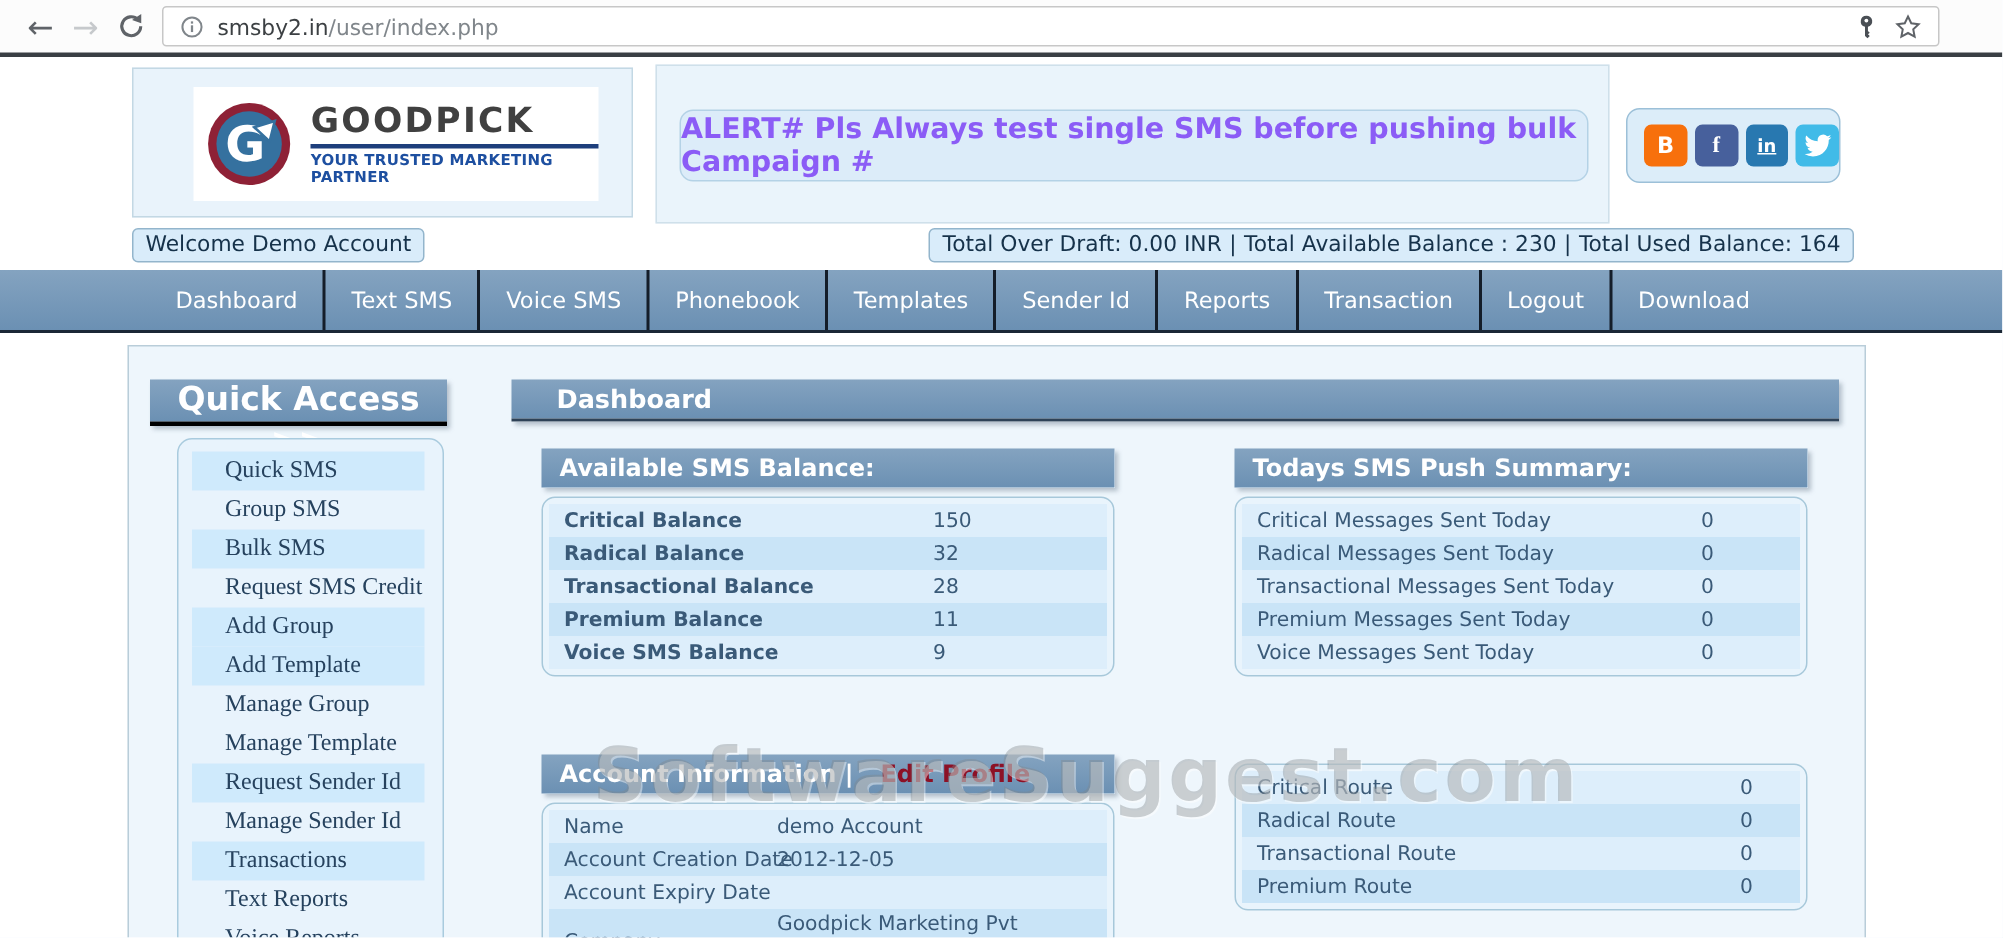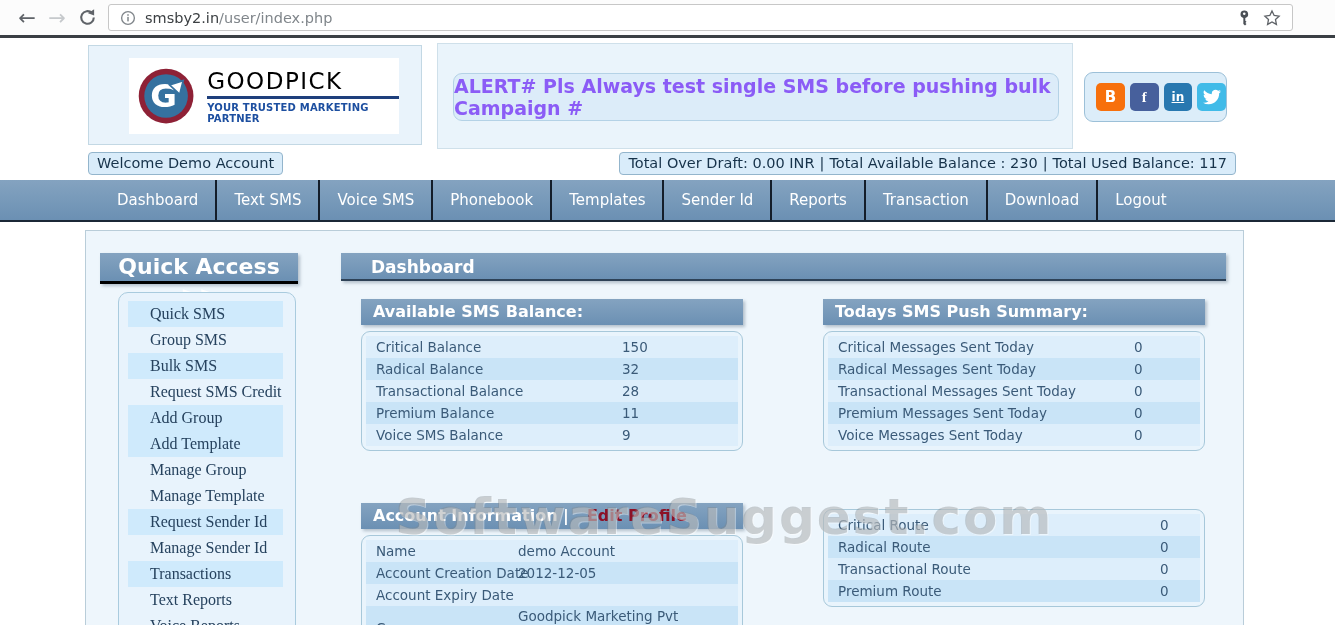--- a/index.html
+++ b/index.html
@@ -16,21 +16,21 @@
   .url-host{color:#3c4043;font-size:14.5px;}
   .url-path{color:#80868b;font-size:14.5px;}
   .urlspacer{flex:1;}
   .icn{display:inline-flex;align-items:center;justify-content:center;}
 
   
   .logo-panel{position:absolute;left:88px;top:45px;width:334px;height:100px;background:#e9f3fb;border:1px solid #c3d8e4;box-sizing:border-box;}
   .logo-white{position:absolute;left:40px;top:12px;width:270px;height:76px;background:#fff;display:flex;align-items:center;}
   .logo-circle{margin-left:8px;width:66px;height:66px;}
   .logo-text{margin-left:12px;display:flex;flex-direction:column;}
-  .brand{color:#000000;font-size:23px;font-weight:normal;letter-spacing:1.5px;line-height:24px;}
+  .brand{color:#404040;font-size:23px;font-weight:bold;letter-spacing:1.5px;line-height:24px;}
   .brand-rule{height:3px;background:#1e3f7c;margin:3px 0 3px 0;}
   .tagline{color:#1d4fa0;font-size:10px;font-weight:bold;letter-spacing:.2px;}
 
   .alert-panel{position:absolute;left:437px;top:43px;width:636px;height:106px;background:#eaf4fb;border:1px solid #cfe0ea;box-sizing:border-box;}
   .alert-pill{position:absolute;left:15px;top:29px;width:604px;height:46px;background:#dcecf9;border:1px solid #b4d2e6;
     border-radius:9px;display:flex;align-items:center;justify-content:center;}
   .alert-pill span{color:#8b5cf6;font-size:19px;font-weight:600;}
 
   .social-panel{position:absolute;left:1084px;top:72px;width:143px;height:50px;background:#dcedf9;border:1px solid #9cc0d8;
     border-radius:9px;box-sizing:border-box;display:flex;align-items:center;gap:5px;padding-left:11px;}
@@ -74,21 +74,21 @@
   .panel{position:absolute;width:382px;}
   .p-tl{left:275px;top:68px;} .p-tr{left:737px;top:68px;}
   .p-bl{left:275px;top:272px;} .p-br{left:737px;top:272px;}
   .phead{height:26px;line-height:26px;font-size:16px;padding-left:12px;display:flex;align-items:center;}
   .phead .plink{margin-left:18px;color:#8c1126;font-weight:bold;cursor:pointer;}
   .pbody{margin-top:6px;background:#e9f4fc;border:1px solid #a7c8da;border-radius:9px;padding:4px;}
   .prow{display:flex;height:22px;align-items:center;font-size:13.5px;color:#3a5a78;}
   .prow.light{background:#ddeefb;} .prow.dark{background:#c9e4f7;}
   .plabel{padding-left:10px;box-sizing:border-box;flex:0 0 auto;white-space:nowrap;}
   .pval{white-space:nowrap;}
-  .p-tl .plabel{width:256px;} .p-tr .plabel{width:306px;}
+  .p-tl .plabel{width:256px;font-weight:bold;} .p-tr .plabel{width:306px;}
   .p-bl .plabel{width:152px;} .p-br .plabel{width:332px;}
   .prow.tall{height:40px;align-items:flex-start;}
   .prow.tall .plabel{padding-top:14px;}
   .prow.tall .pval{padding-top:2px;}
 
   .watermark{position:absolute;left:395px;top:488px;font-size:50px;font-weight:bold;letter-spacing:2px;
     color:rgba(128,133,138,.38);text-shadow:1px 1px 0 rgba(255,255,255,.45);z-index:50;pointer-events:none;white-space:nowrap;}
 </style>
 </head>
 <body>
@@ -166,35 +166,35 @@
       <svg viewBox="0 0 24 24" width="18" height="18">
           <path fill="#fff" d="M23.95 4.57c-.88.39-1.83.65-2.82.77a4.93 4.93 0 0 0 2.16-2.72c-.95.56-2 .97-3.12 1.2a4.92 4.92 0 0 0-8.52 3.37c0 .39.04.76.13 1.12A13.97 13.97 0 0 1 1.64 3.16a4.92 4.92 0 0 0 1.52 6.57 4.9 4.9 0 0 1-2.23-.61v.06a4.92 4.92 0 0 0 3.95 4.83 4.96 4.96 0 0 1-2.21.08 4.93 4.93 0 0 0 4.6 3.42A9.87 9.87 0 0 1 0 19.54a13.94 13.94 0 0 0 7.55 2.21c9.06 0 14-7.5 14-13.99l-.01-.63a10 10 0 0 0 2.41-2.56z"></path>
         </svg>
     </div>
   </div>
 
   <div class="pill pill-welcome">
     <span>Welcome Demo Account</span>
   </div>
   <div class="pill pill-balance">
-    <span>Total Over Draft: 0.00 INR</span><span class="sep">|</span><span>Total Available Balance : 230</span><span class="sep">|</span><span>Total Used Balance: 117</span>
+    <span>Total Over Draft: 0.00 INR</span><span class="sep">|</span><span>Total Available Balance : 230</span><span class="sep">|</span><span>Total Used Balance: 164</span>
   </div>
 
   <div class="mainnav">
     <ul>
       <li>Dashboard</li>
       <li>Text SMS</li>
       <li>Voice SMS</li>
       <li>Phonebook</li>
       <li>Templates</li>
       <li>Sender Id</li>
       <li>Reports</li>
       <li>Transaction</li>
+      <li>Logout</li>
       <li>Download</li>
-      <li>Logout</li>
     </ul>
   </div>
 
   <div class="wrapper">
 
     <div class="sb-head bluebar">Quick Access &gt;&gt;</div>
     <div class="sb-box">
       <div class="srow blue">Quick SMS</div>
       <div class="srow">Group SMS</div>
       <div class="srow blue">Bulk SMS</div>

